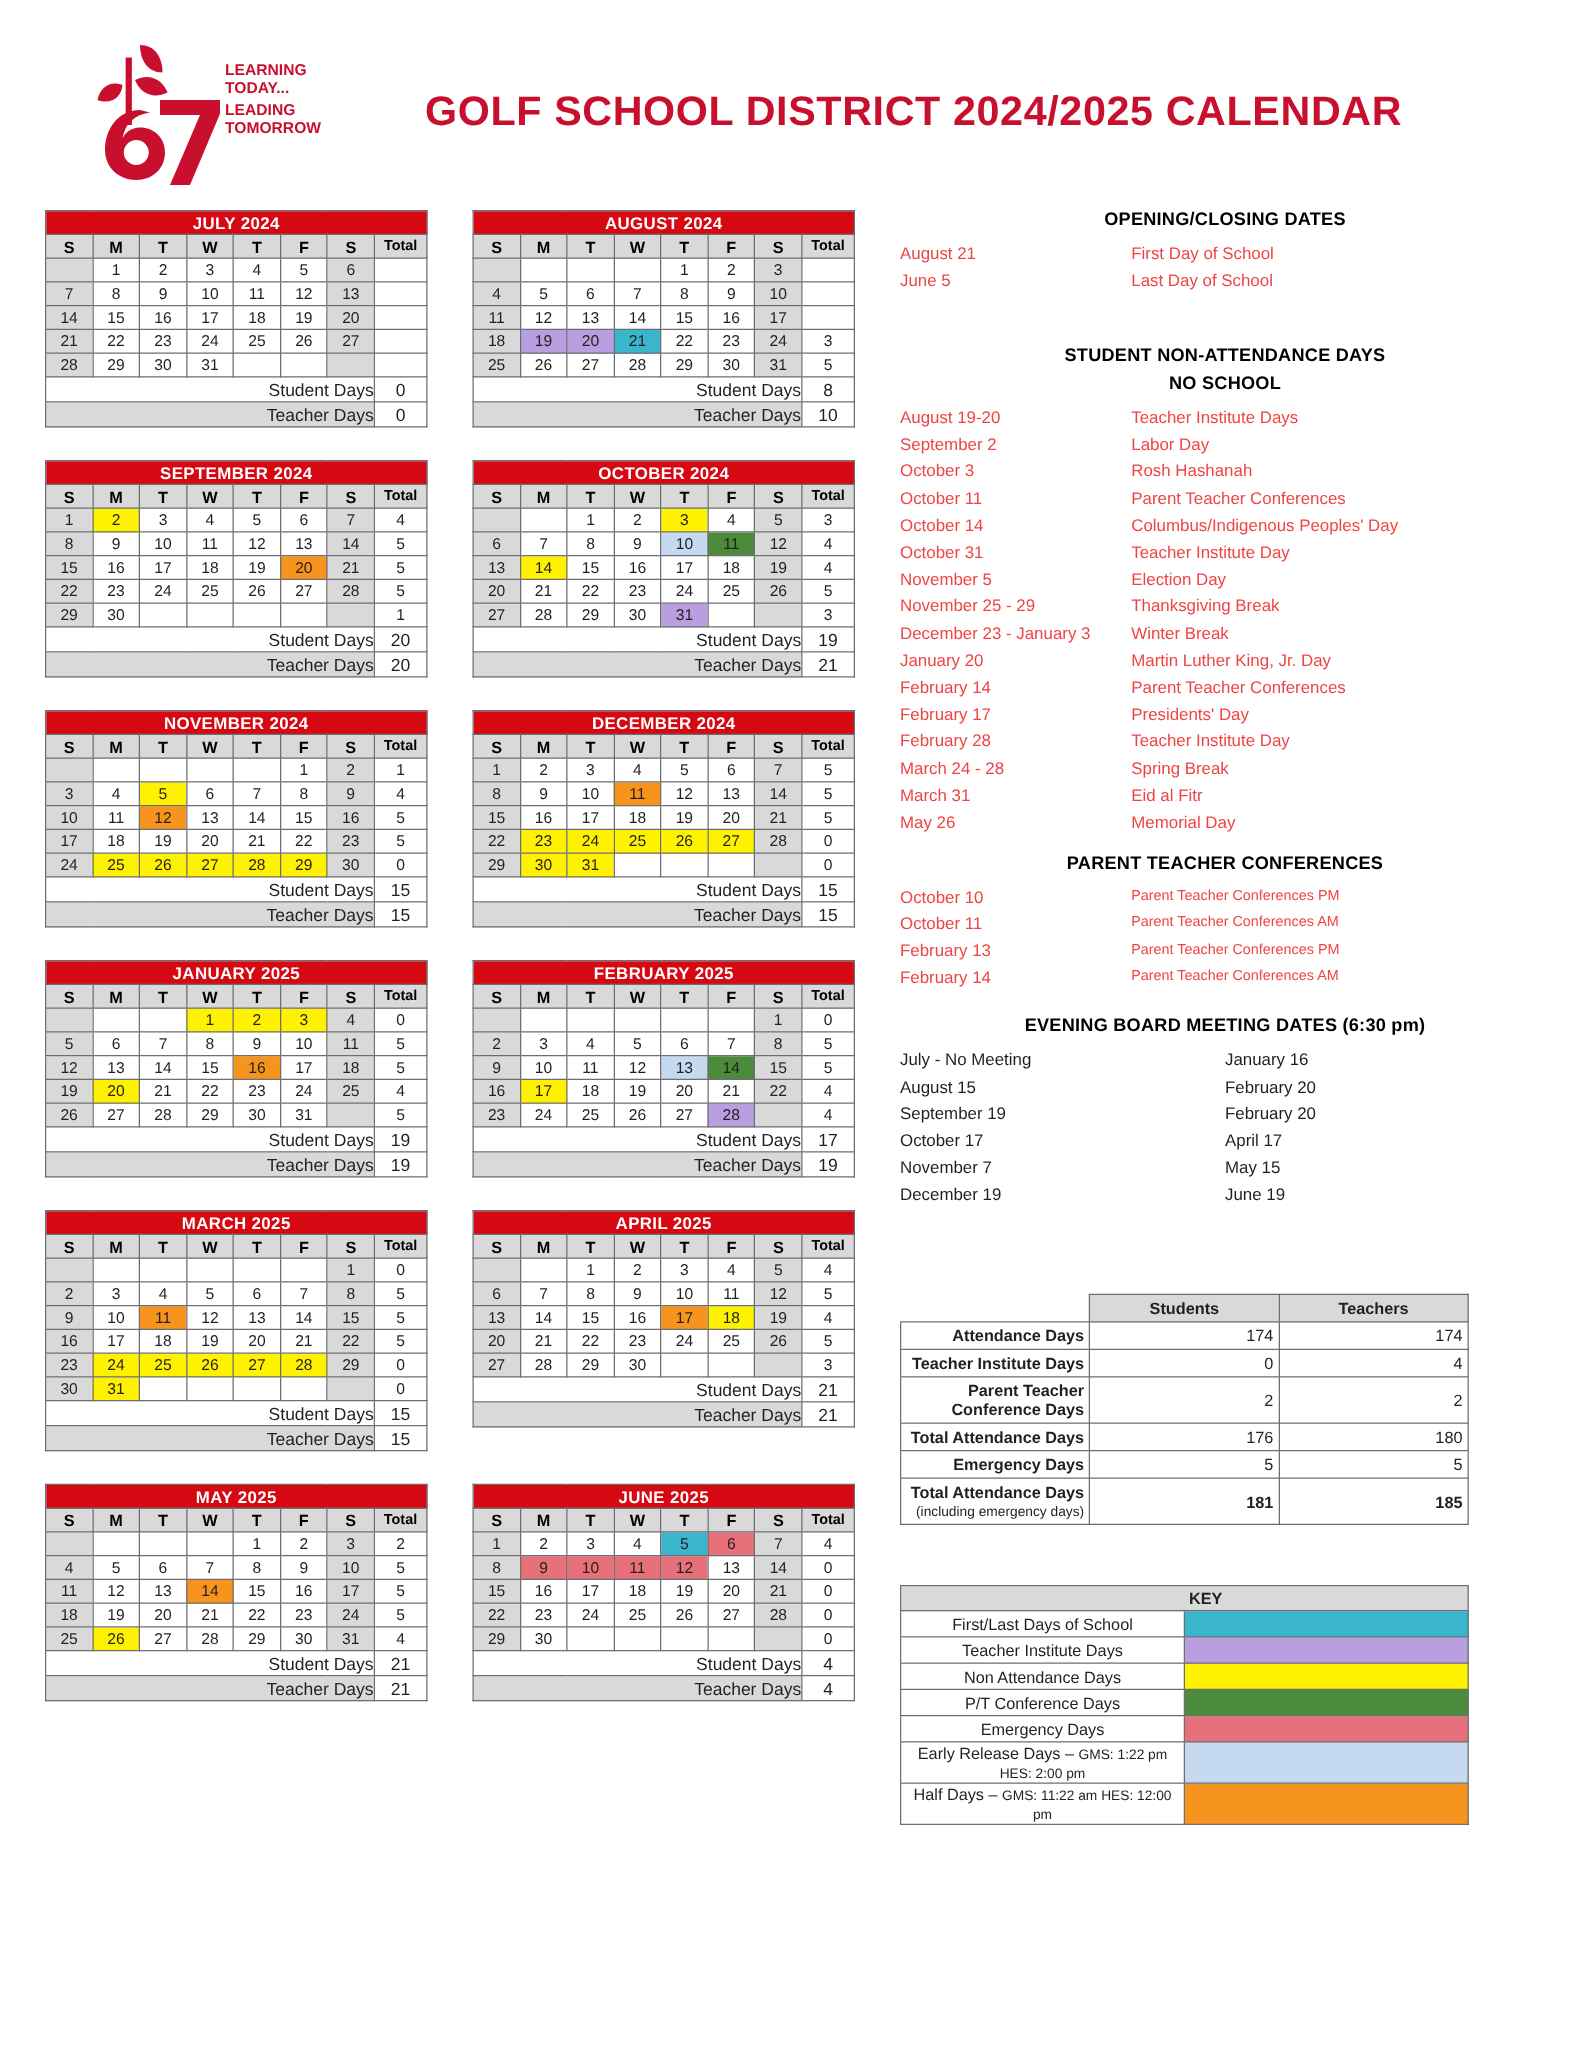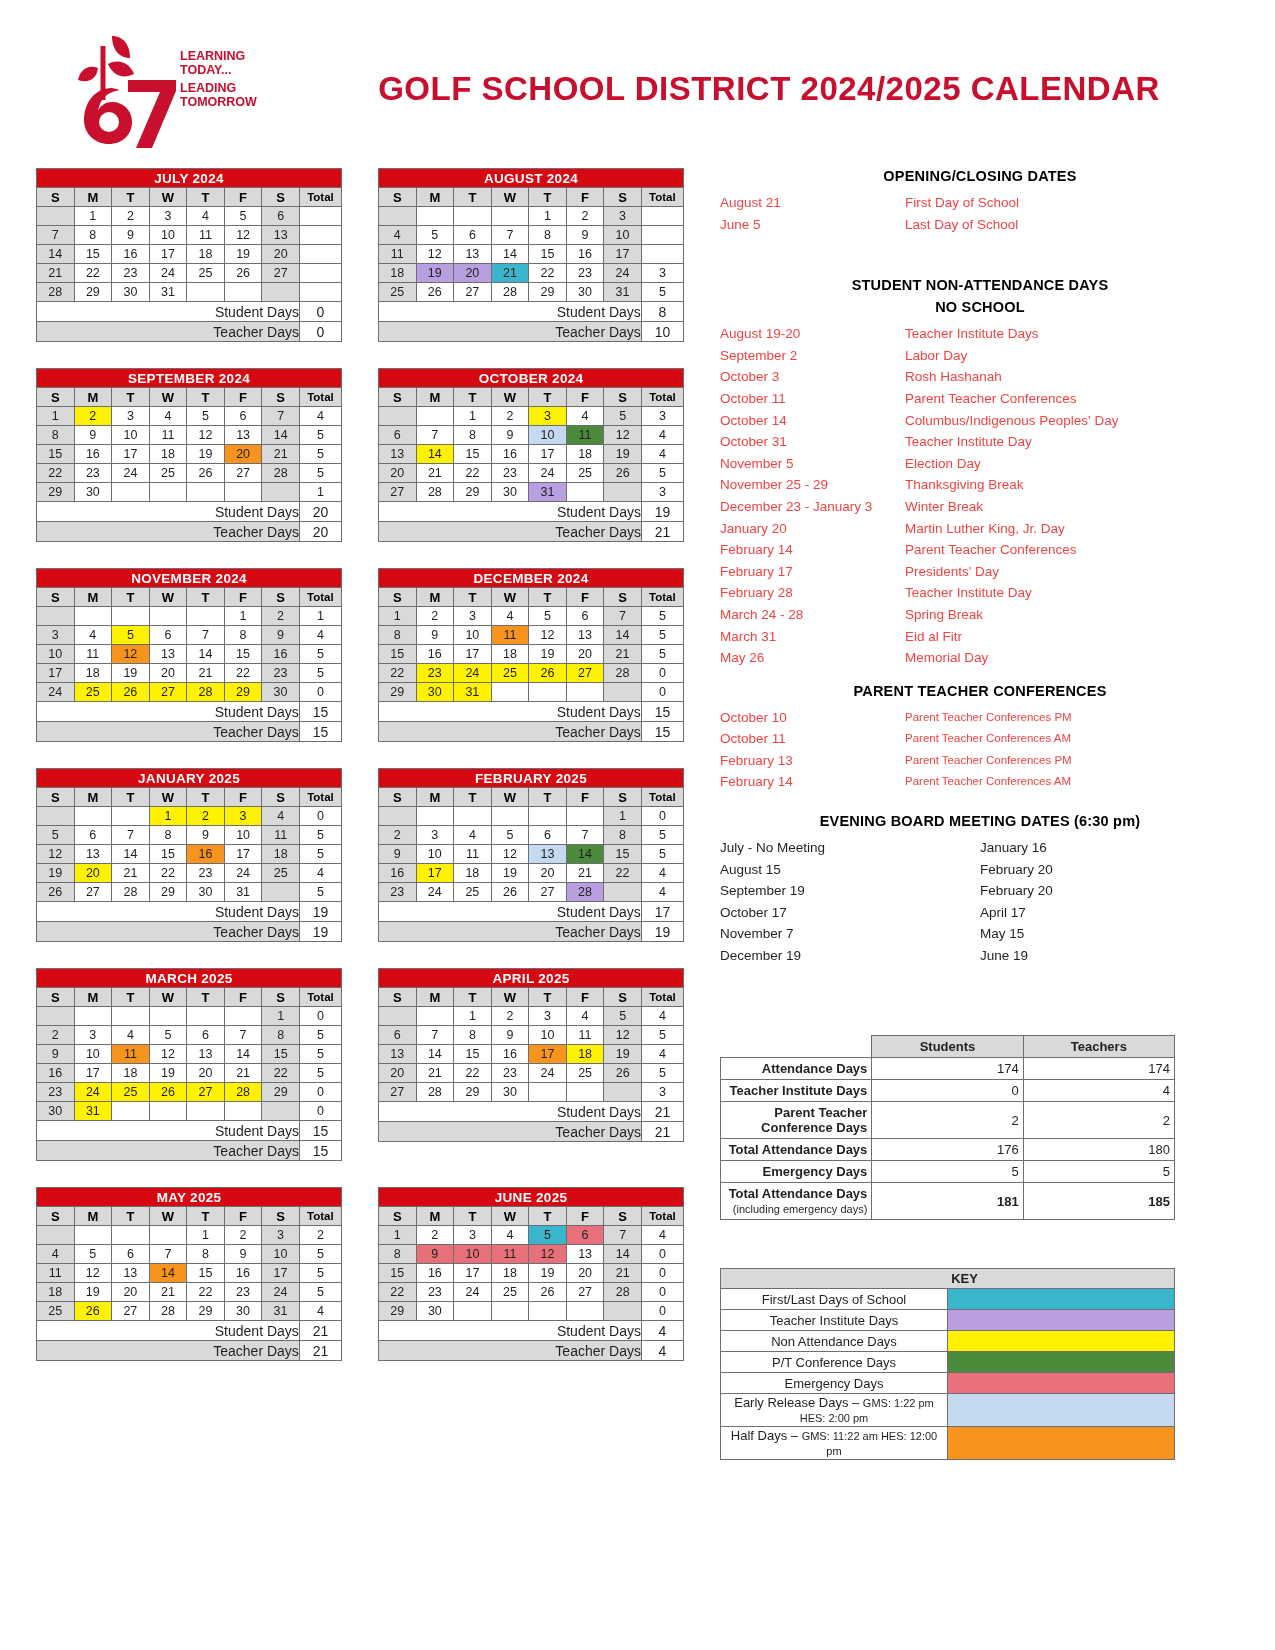--- a/index.html
+++ b/index.html
@@ -7,25 +7,25 @@
   body {
     width:1275px; height:1650px;
     background:#ffffff;
     font-family:"Liberation Sans", sans-serif;
     color:#231f20;
     position:relative;
     overflow:hidden;
   }
 
   
-  .header { position:absolute; left:0; top:0; width:1083px; height:160px;text-align:center; }
+  .header { position:absolute; left:0; top:0; width:1083px; height:160px; }
   .logo { position:absolute; left:72px; top:28px; width:200px; height:120px; }
   .logo svg { display:block; }
   .title {
-    position:absolute; left:354px; top:70px; width:830px;
+    position:absolute; left:340px; top:70px; width:830px;
     font-size:33px; font-weight:bold; color:#c8102e;
     letter-spacing:0.5px; white-space:nowrap;
     font-family:"Liberation Sans", sans-serif;
   }
 
   
   .months { position:absolute; left:36px; top:168px; width:660px; }
   .mrow { display:flex; gap:36px; margin-bottom:26px; }
   .month { width:306px; }
 

